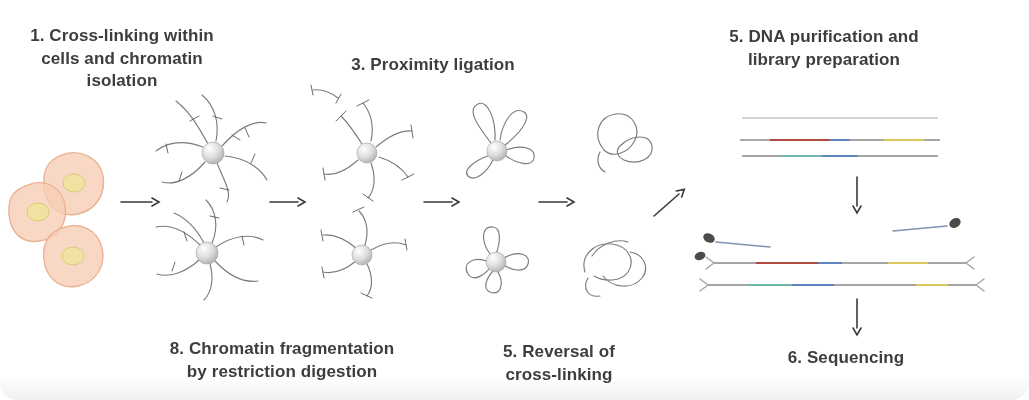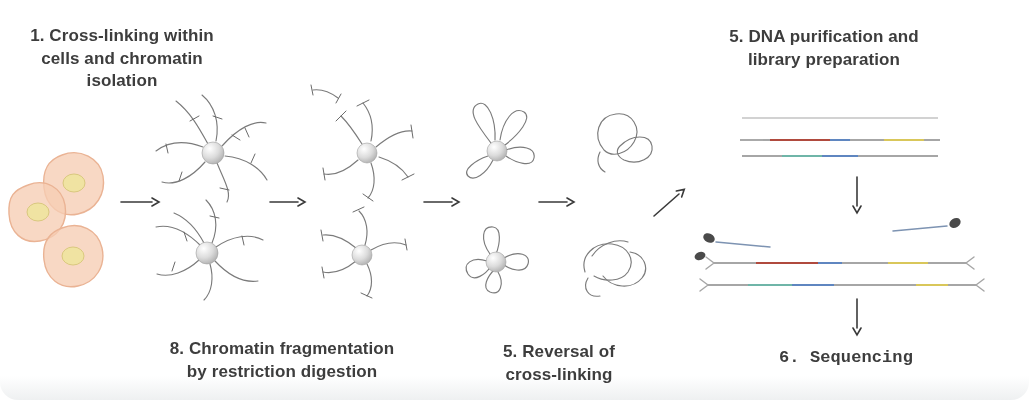--- a/index.html
+++ b/index.html
@@ -47,27 +47,28 @@
   .blob { fill: var(--blob, #4a4a4a); }
 </style>
 </head>
 <body>
 
 <div class="canvas">
 
   <div class="step-label" style="left:16px; top:25px; width:212px;">1. Cross-linking within
 cells and chromatin
 isolation</div>
+  <div class="step-label" style="left:333px; top:54px; width:200px;">3. Proximity ligation</div>
   <div class="step-label" style="left:706px; top:26px; width:236px;">5. DNA purification and
 library preparation</div>
   <div class="step-label" style="left:136px; top:338px; width:292px;">8. Chromatin fragmentation
 by restriction digestion</div>
   <div class="step-label" style="left:474px; top:341px; width:170px;">5. Reversal of
 cross-linking</div>
-  <div class="step-label" style="left:766px; top:347px; width:160px;font-family:Liberation Mono, monospace;">6. Sequencing</div>
+  <div class="step-label" style="left:766px; top:347px; width:160px;">6. Sequencing</div>
 
   <svg class="art" width="1029" height="400" viewBox="0 0 1029 400">
     <defs>
       <radialGradient id="sphereGrad" cx="0.35" cy="0.3" r="0.85">
         <stop offset="0" stop-color="#ffffff"></stop>
         <stop offset="0.5" stop-color="#dcdcdc"></stop>
         <stop offset="1" stop-color="#a3a3a3"></stop>
       </radialGradient>
       <marker id="ah" markerUnits="userSpaceOnUse" markerWidth="12" markerHeight="12" refX="1" refY="5" orient="auto">
         <path d="M1,1 L8,5 L1,9" fill="none" stroke="#3a3a3a" stroke-width="1.6" stroke-linecap="round"></path>

